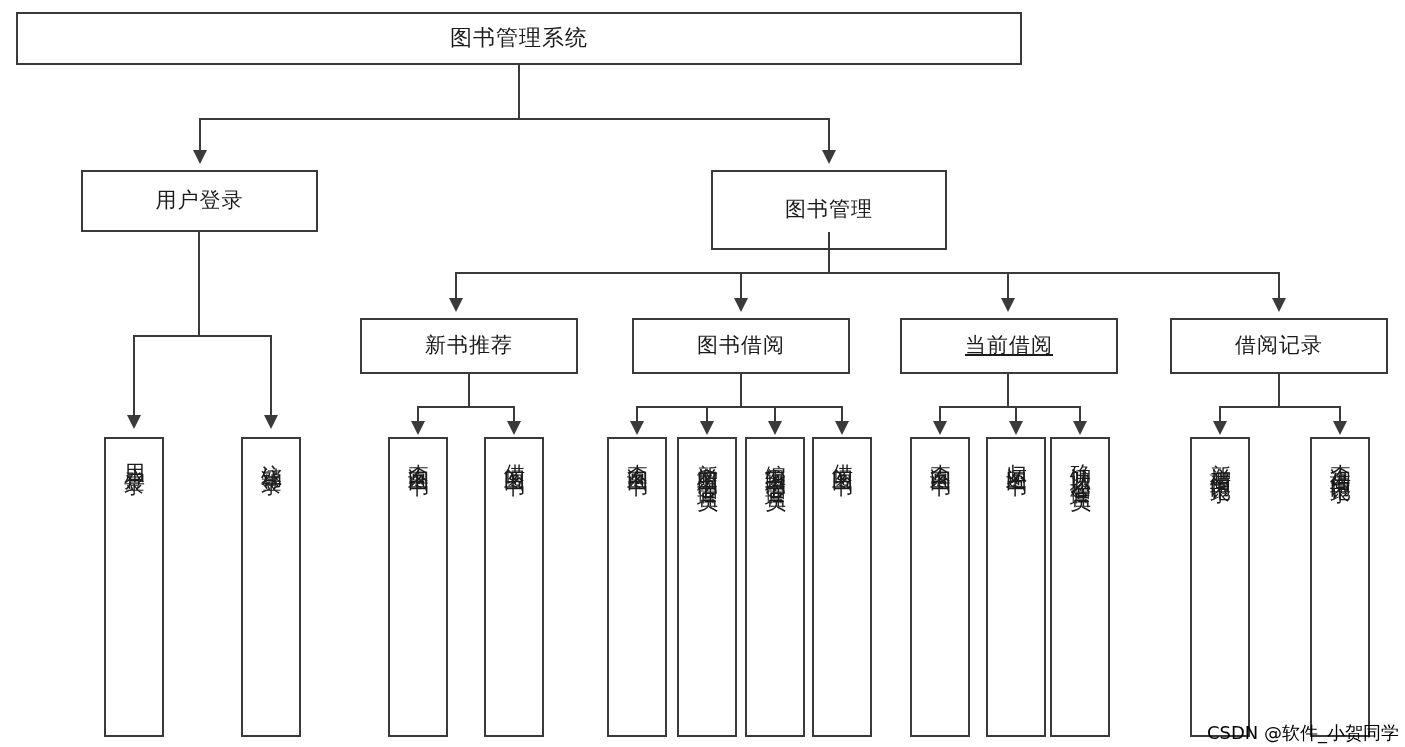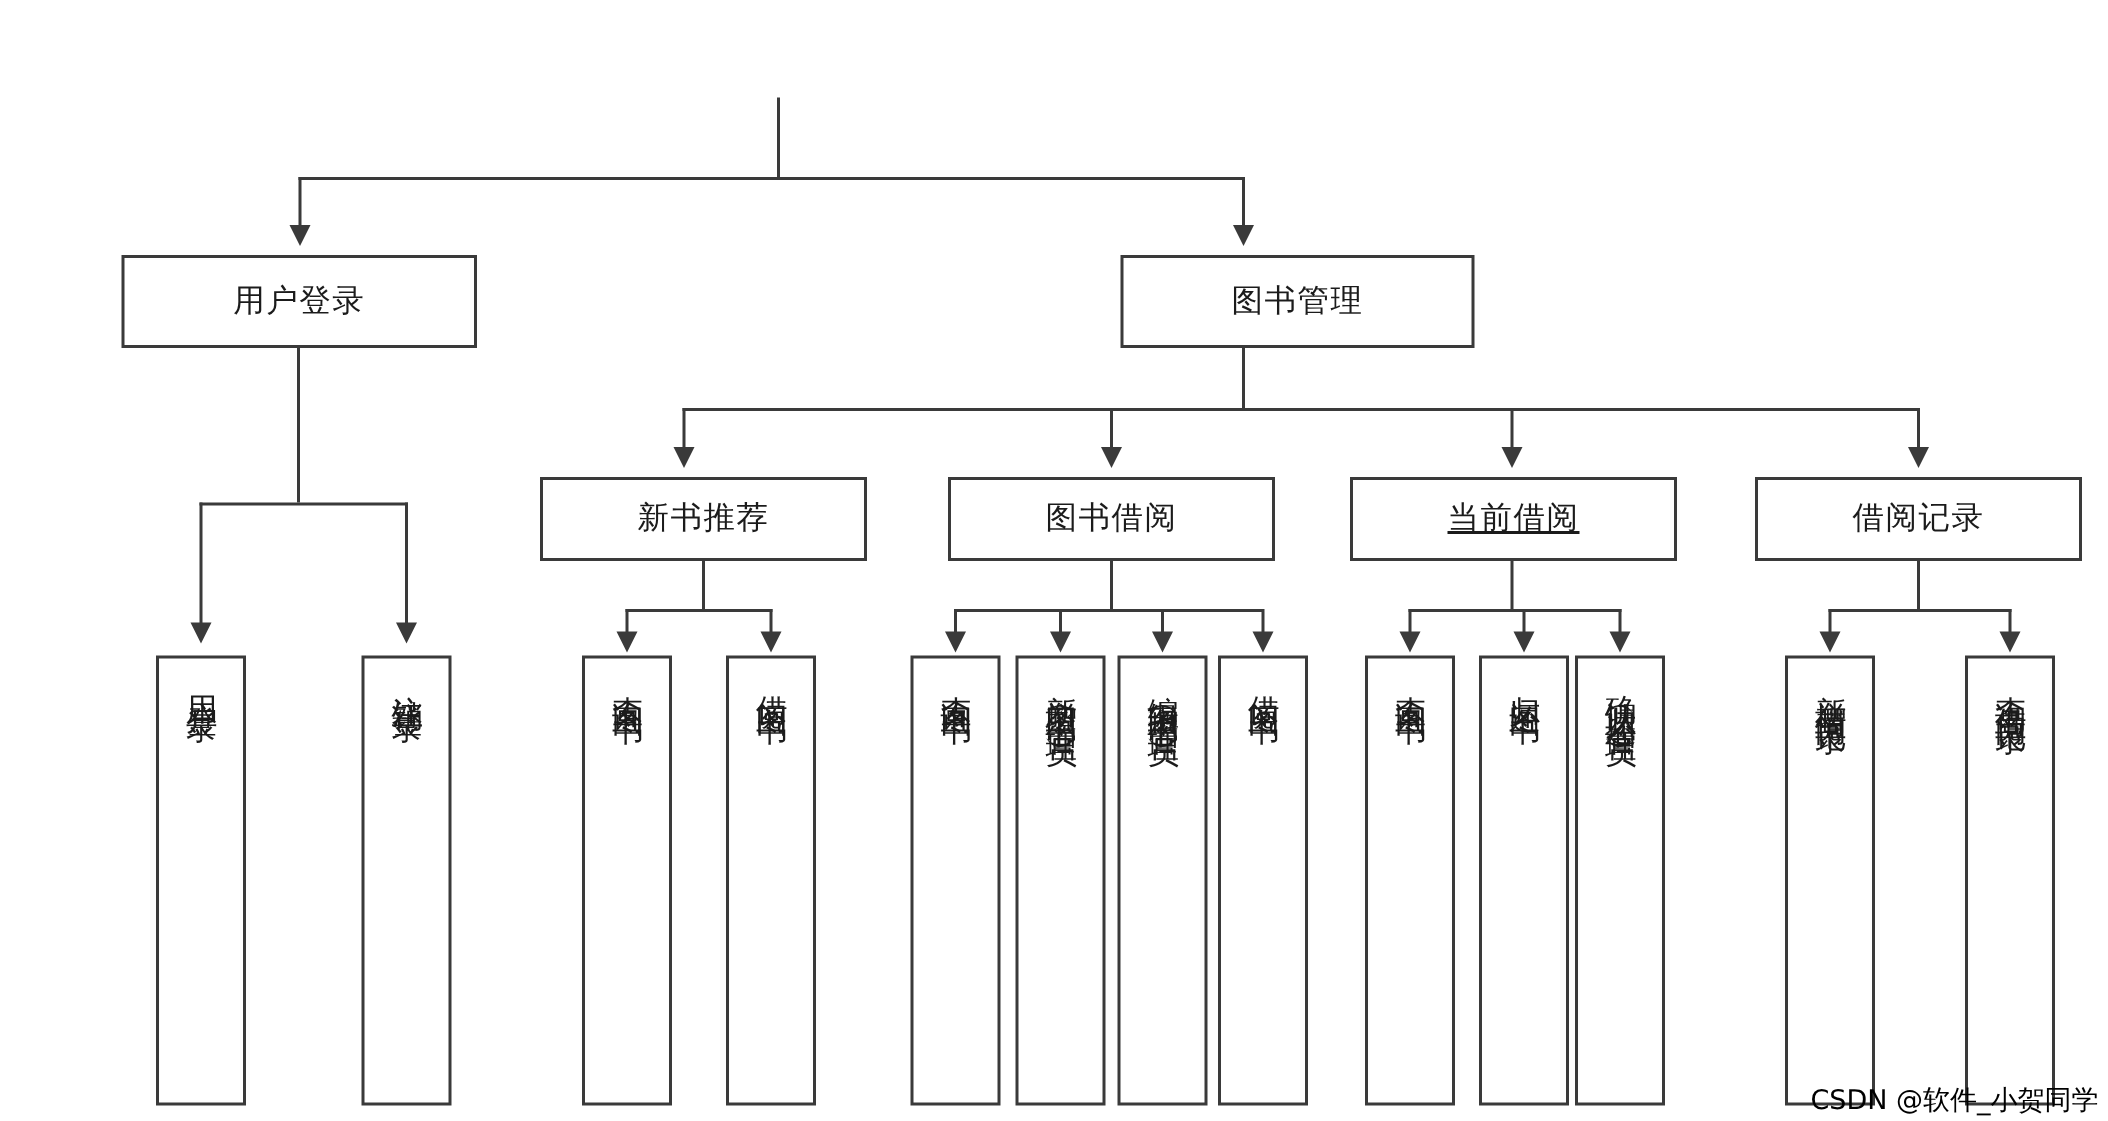--- a/index.html
+++ b/index.html
@@ -80,32 +80,35 @@
     color: #000000;
     white-space: nowrap;
     font-family: "DejaVu Sans", "Liberation Sans", sans-serif;
   }
 </style>
 </head>
 <body>
 
 <div id="canvas">
 
+  <div class="node root horiz" style="left:16px; top:12px; width:1006px; height:53px;">
+    <span>图书管理系统</span>
+  </div>
 
   <div class="vline" style="left:518px; top:65px; width:2px; height:53px;"></div>
   <div class="hline" style="left:199px; top:118px; width:631px; height:2px;"></div>
   <div class="vline" style="left:199px; top:118px; width:2px; height:34px;"></div>
   <div class="arrow" style="left:193px; top:150px;"></div>
   <div class="vline" style="left:828px; top:118px; width:2px; height:34px;"></div>
   <div class="arrow" style="left:822px; top:150px;"></div>
 
   <div class="node horiz" style="left:81px; top:170px; width:237px; height:62px;">
     <span>用户登录</span>
   </div>
-  <div class="node horiz" style="left:747px; top:170px; width:236px; height:62px;">
+  <div class="node horiz" style="left:711px; top:170px; width:236px; height:80px;">
     <span>图书管理</span>
   </div>
 
   <div class="vline" style="left:198px; top:232px; width:2px; height:103px;"></div>
   <div class="hline" style="left:133px; top:335px; width:139px; height:2px;"></div>
   <div class="vline" style="left:133px; top:335px; width:2px; height:82px;"></div>
   <div class="arrow" style="left:127px; top:415px;"></div>
   <div class="vline" style="left:270px; top:335px; width:2px; height:82px;"></div>
   <div class="arrow" style="left:264px; top:415px;"></div>
 

